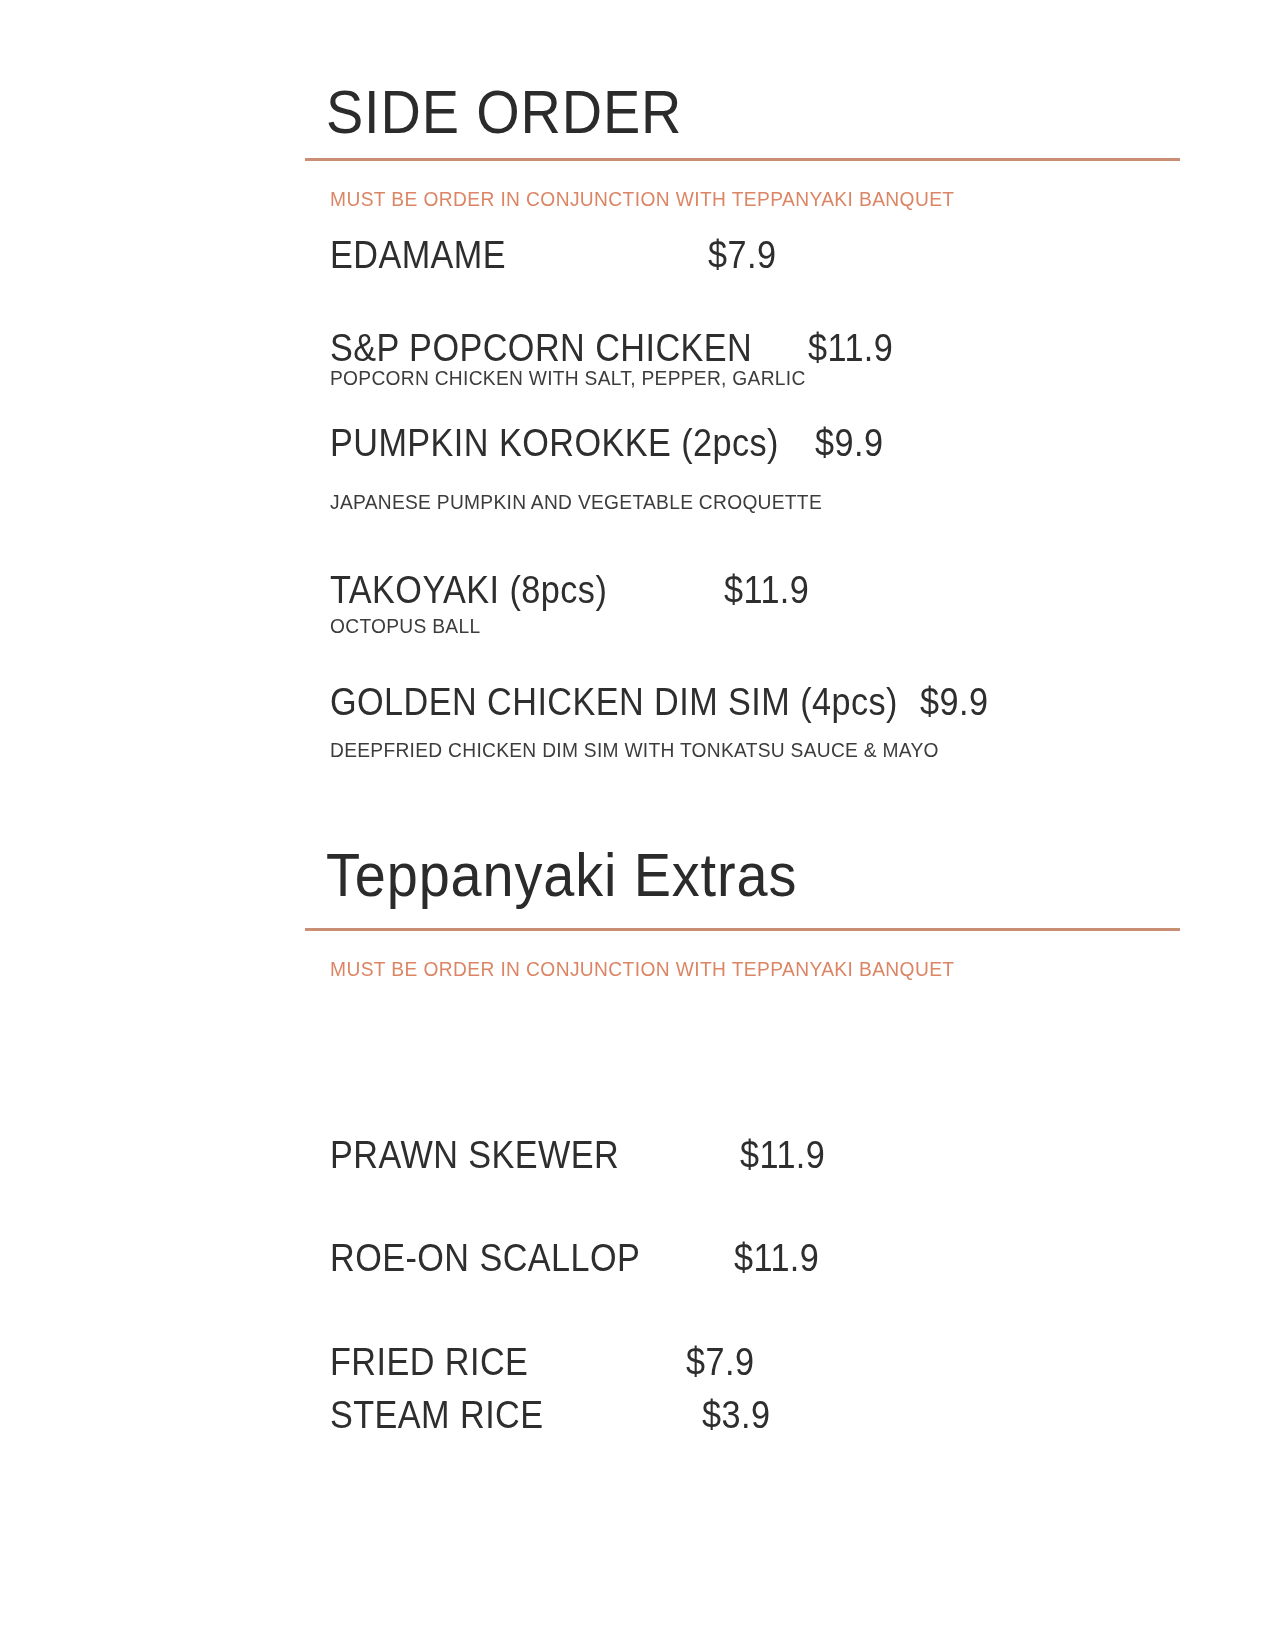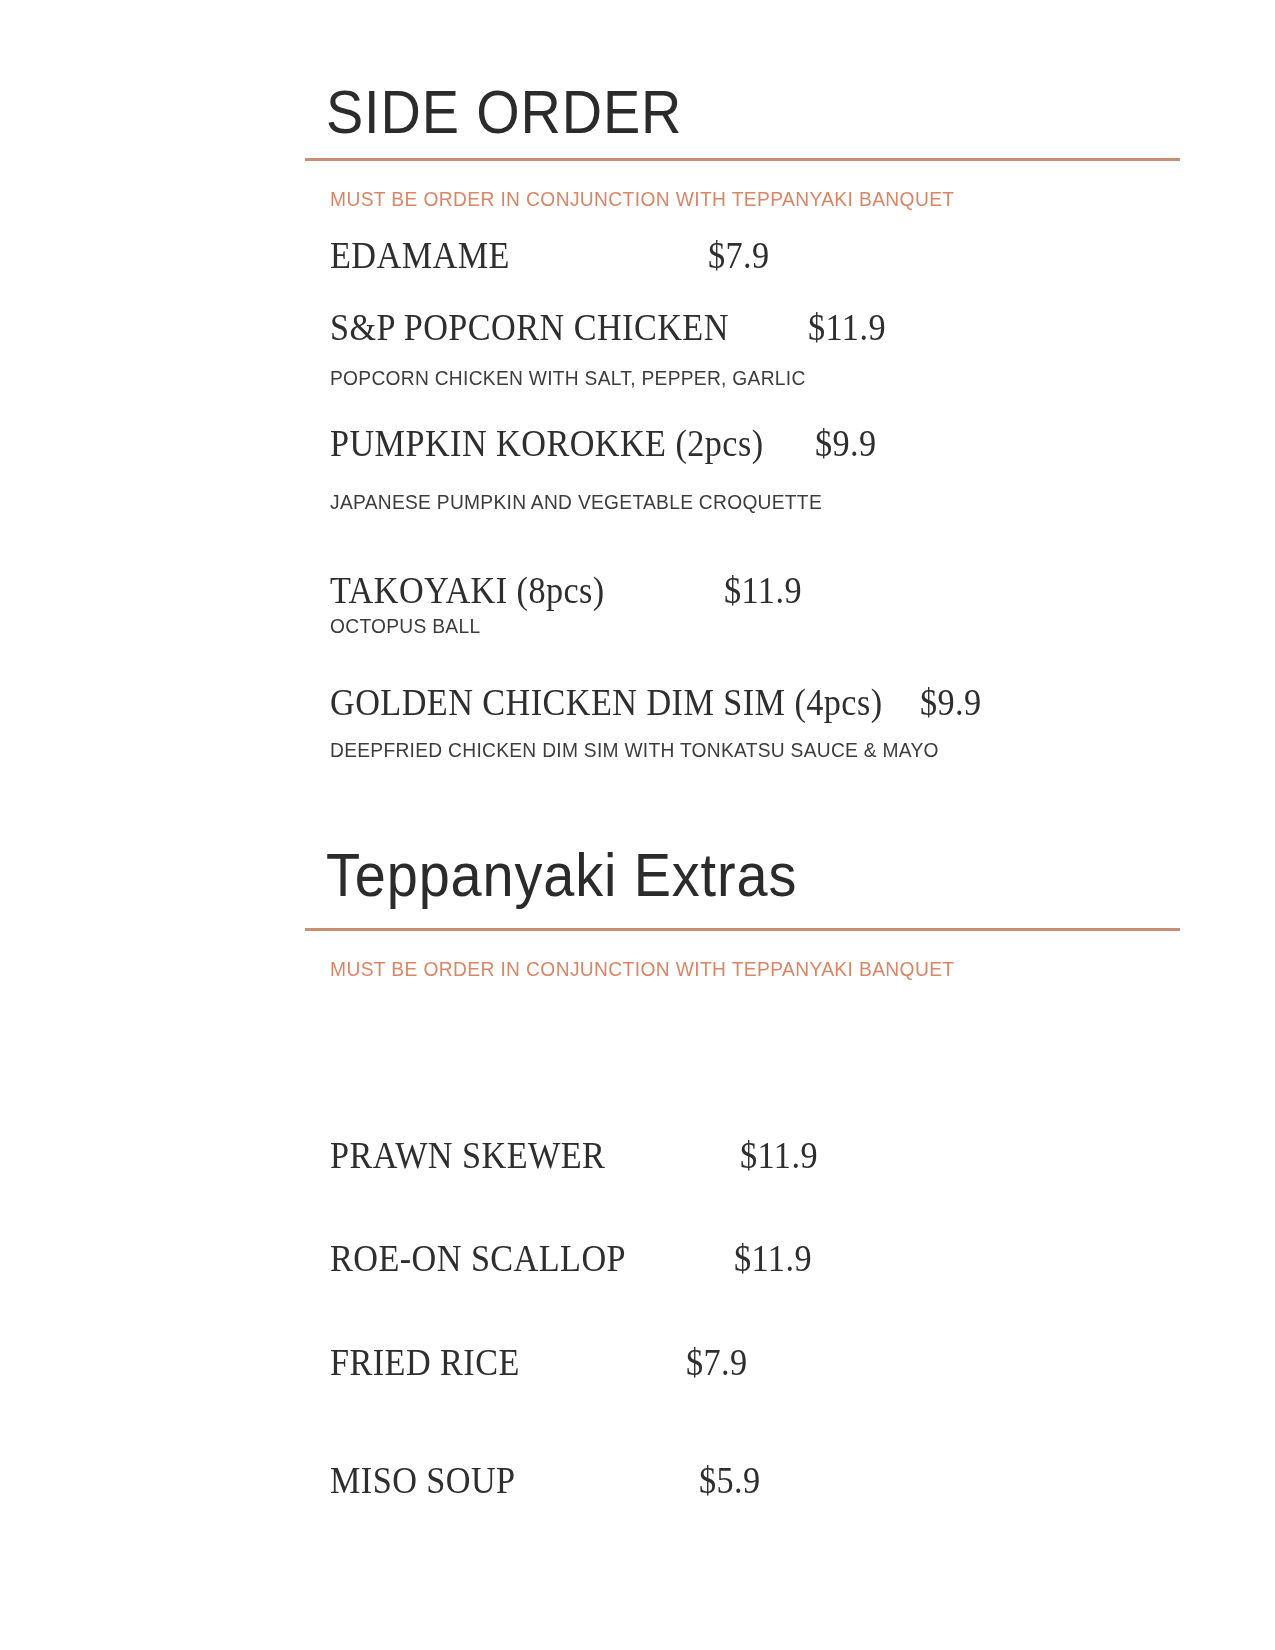--- a/index.html
+++ b/index.html
@@ -23,21 +23,21 @@
     position:absolute; left:305px; width:875px; height:3px;
     background:#c98e74;
   }
   .note {
     position:absolute; left:330px;
     font-size:20px; line-height:1; letter-spacing:0.4px;
     color:#dc8565;
     transform:scaleX(0.96); transform-origin:0 0;
     white-space:nowrap;
   }
-  .item { position:absolute; left:330px; height:42px; white-space:nowrap;font-family:Liberation Serif, serif; }
+  .item { position:absolute; left:330px; height:42px; white-space:nowrap; }
   .nm, .pr {
     font-size:38px; line-height:1; color:#2e2e2e; font-weight:400;
     display:inline-block; transform:scaleX(0.90); transform-origin:0 0;
     letter-spacing:0.5px; white-space:nowrap;
   }
   .pr { position:absolute; top:0; }
   .desc {
     position:absolute; left:330px;
     font-size:20px; line-height:1; letter-spacing:0.3px;
     color:#3c3c3c;
@@ -52,21 +52,21 @@
 
   <div class="sec-title" style="top:81px">SIDE ORDER</div>
   <div class="rule" style="top:158px"></div>
   <div class="note" style="top:189px">MUST BE ORDER IN CONJUNCTION WITH TEPPANYAKI BANQUET</div>
 
   <div class="item" style="top:236px">
     <span class="nm">EDAMAME</span>
     <span class="pr" style="left:378px">$7.9</span>
   </div>
 
-  <div class="item" style="top:308px">
+  <div class="item" style="top:329px">
     <span class="nm">S&amp;P POPCORN CHICKEN</span>
     <span class="pr" style="left:478px">$11.9</span>
   </div>
   <div class="desc" style="top:368px">POPCORN CHICKEN WITH SALT, PEPPER, GARLIC</div>
 
   <div class="item" style="top:424px">
     <span class="nm">PUMPKIN KOROKKE (2pcs)</span>
     <span class="pr" style="left:485px">$9.9</span>
   </div>
   <div class="desc" style="top:492px">JAPANESE PUMPKIN AND VEGETABLE CROQUETTE</div>
@@ -98,19 +98,19 @@
     <span class="nm">ROE-ON SCALLOP</span>
     <span class="pr" style="left:404px">$11.9</span>
   </div>
 
 
   <div class="item" style="top:1343px">
     <span class="nm">FRIED RICE</span>
     <span class="pr" style="left:356px">$7.9</span>
   </div>
 
+  <div class="item" style="top:1396px">
+    <span class="nm">STEAM RICE</span>
+    <span class="pr" style="left:372px">$3.9</span>
+  </div>
 
-  <div class="item" style="top:1461px">
-    <span class="nm">MISO SOUP</span>
-    <span class="pr" style="left:369px">$5.9</span>
-  </div>
 
 </div>
 
 </body></html>

